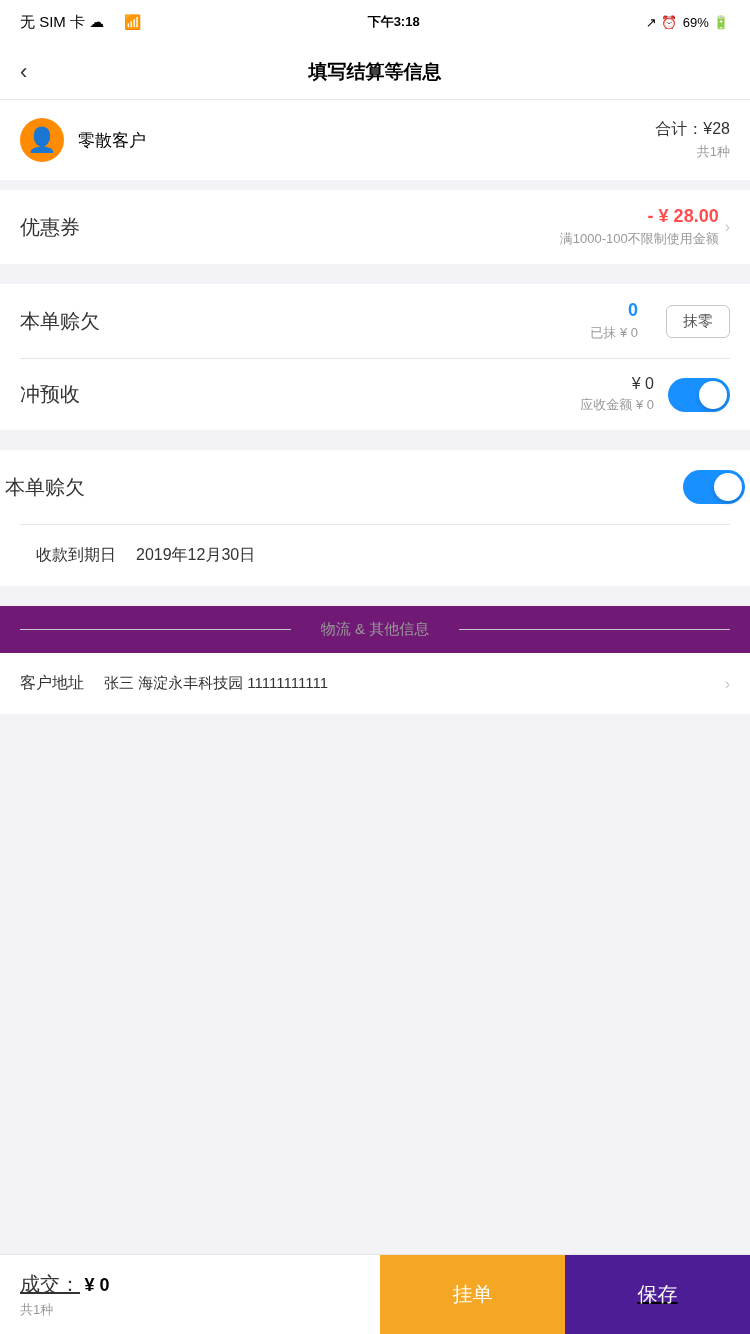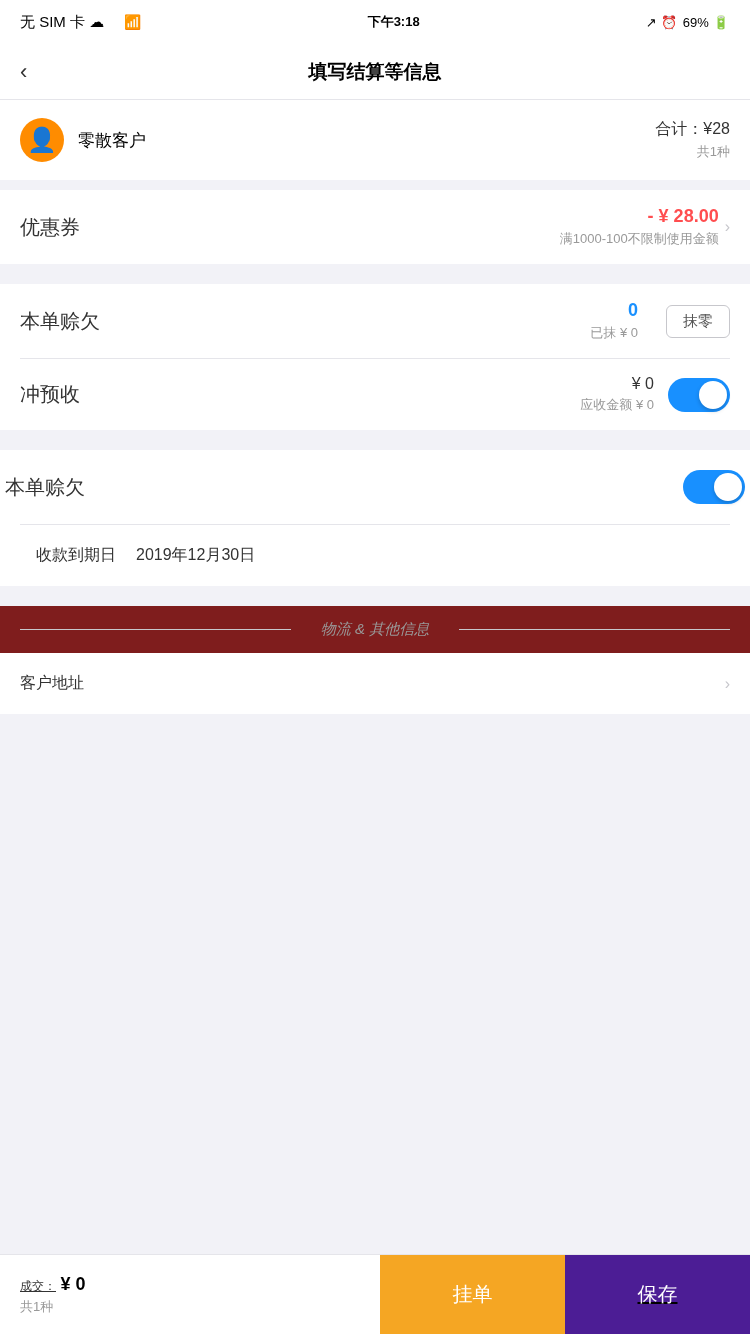--- a/index.html
+++ b/index.html
@@ -185,28 +185,27 @@
       padding: 20px 36px;
       display: flex;
       align-items: center;
       gap: 20px;
     }
     .due-date-label { font-size: 16px; color: #333; }
     .due-date-value { font-size: 16px; color: #333; }
 
     
     .logistics-header {
-      background: #7f1d1d;
+      background: #701a75;
       padding: 14px 0;
       text-align: center;
       display: flex;
       align-items: center;
       justify-content: center;
       gap: 10px;
-      font-style: italic;
     }
     .logistics-line { flex: 1; height: 1px; background: #c7c7cc; margin: 0 20px; }
     .logistics-label { font-size: 15px; color: #999; }
 
     
     .address-row {
       background: #fff;
       padding: 20px 20px;
       display: flex;
       align-items: center;
@@ -224,21 +223,21 @@
       height: 80px;
       background: #fff;
       display: flex;
       align-items: center;
       border-top: 1px solid #e5e5ea;
     }
     .bottom-summary {
       flex: 1;
       padding: 0 20px;
     }
-    .bottom-deal { font-size: 12px; color: #333; text-decoration: underline; }
+    .bottom-deal { font-size: 20px; color: #333; text-decoration: underline; }
     .bottom-deal-amount { font-size: 18px; color: #000; font-weight: 600; }
     .bottom-count { font-size: 13px; color: #999; margin-top: 3px; }
     .btn-hang {
       width: 185px;
       height: 80px;
       background: #f5a623;
       display: flex;
       align-items: center;
       justify-content: center;
       cursor: pointer;
@@ -367,20 +366,21 @@
 
   <div class="logistics-header">
     <div class="logistics-line"></div>
     <span class="logistics-label">物流 &amp; 其他信息</span>
     <div class="logistics-line"></div>
   </div>
 
   <div class="card-section">
     <div class="address-row">
       <span class="address-label">客户地址</span>
+      <span class="address-value">张三 海淀永丰科技园 11111111111</span>
       <span class="address-chevron">›</span>
     </div>
   </div>
 
   <div class="empty-space"></div>
 
 </div>
 
 <div class="bottom-bar">
   <div class="bottom-summary">

